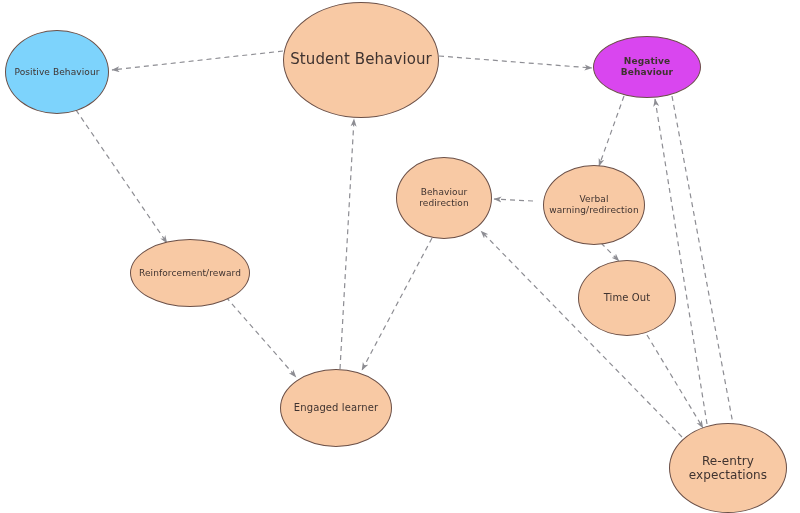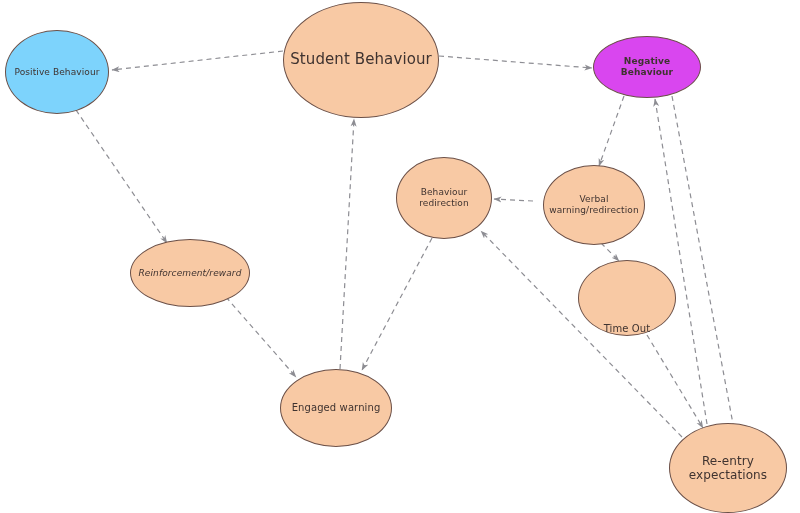--- a/index.html
+++ b/index.html
@@ -81,26 +81,26 @@
       <div class="node" style="left: 593px; top: 36px; width: 108px; height: 62px; font-size: 9px; background: #d946ef; border-color: rgb(107, 80, 72); color: rgb(63, 51, 48); font-weight: bold;">
         <span class="node-label">Negative Behaviour</span>
       </div>
       <div class="node" style="left: 396px; top: 157px; width: 96px; height: 82px; font-size: 9px; background: rgb(248, 201, 164); border-color: rgb(107, 80, 72); color: rgb(63, 51, 48);">
         <span class="node-label">Behaviour redirection</span>
       </div>
       <div class="node" style="left: 533px; top: 165px; width: 102px; height: 80px; font-size: 9px; background: rgb(248, 201, 164); border-color: rgb(107, 80, 72); color: rgb(63, 51, 48); margin-left: 10px;">
         <span class="node-label">Verbal
 warning/redirection</span>
       </div>
-      <div class="node" style="left: 578px; top: 260px; width: 98px; height: 76px; font-size: 10px; background: rgb(248, 201, 164); border-color: rgb(107, 80, 72); color: rgb(63, 51, 48); align-items: flex-end;">
+      <div class="node" style="left: 578px; top: 260px; width: 98px; height: 76px; font-size: 10px; background: rgb(248, 201, 164); border-color: rgb(107, 80, 72); color: rgb(63, 51, 48);">
         <span class="node-label">Time Out</span>
       </div>
-      <div class="node" style="left: 130px; top: 239px; width: 120px; height: 68px; font-size: 9px; background: rgb(248, 201, 164); border-color: rgb(107, 80, 72); color: rgb(63, 51, 48); font-style: italic;">
+      <div class="node" style="left: 130px; top: 239px; width: 120px; height: 68px; font-size: 9px; background: rgb(248, 201, 164); border-color: rgb(107, 80, 72); color: rgb(63, 51, 48);">
         <span class="node-label">Reinforcement/reward</span>
       </div>
       <div class="node" style="left: 280px; top: 369px; width: 112px; height: 78px; font-size: 10px; background: rgb(248, 201, 164); border-color: rgb(107, 80, 72); color: rgb(63, 51, 48);">
-        <span class="node-label">Engaged warning</span>
+        <span class="node-label">Engaged learner</span>
       </div>
       <div class="node" style="left: 669px; top: 423px; width: 118px; height: 90px; font-size: 12px; background: rgb(248, 201, 164); border-color: rgb(107, 80, 72); color: rgb(63, 51, 48);">
         <span class="node-label">Re-entry expectations</span>
       </div>
     </div>
 </div>
 
 </body></html>

